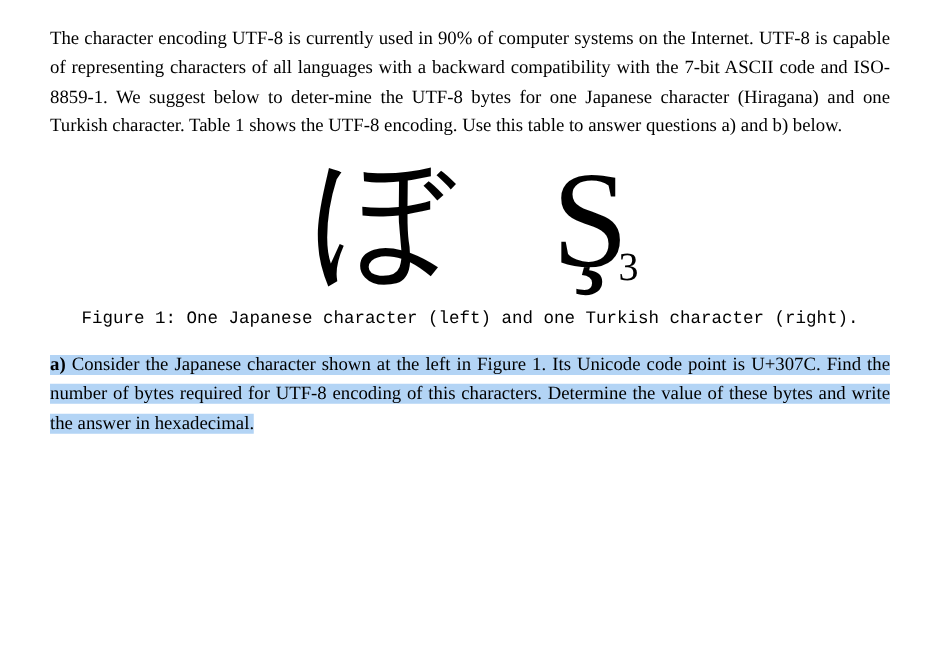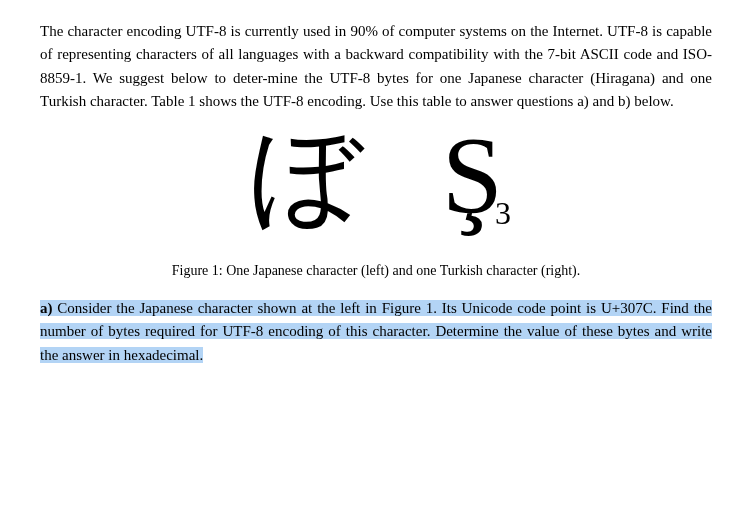--- a/index.html
+++ b/index.html
@@ -66,22 +66,22 @@
       position: absolute;
       bottom: 2px;
       right: -8px;
       font-size: 32px;
       font-family: "Times New Roman", Times, serif;
     }
 
     .figure-caption {
       font-size: 14px;
       text-align: center;
-      margin-top: 22px;
-      font-family: Liberation Serif, serif;
+      margin-top: 6px;
+      font-family: Liberation Mono, monospace;
     }
 
     .question-section {
       margin-top: 10px;
     }
 
     .highlighted {
       background-color: #b3d4f5;
       display: inline;
     }
@@ -106,16 +106,16 @@
     <span class="turkish-char-wrapper">
       <span class="turkish-s">Ş</span><span class="turkish-subscript">3</span>
     </span>
   </div>
   <p class="figure-caption">Figure 1: One Japanese character (left) and one Turkish character (right).</p>
 </div>
 
 <div class="question-section">
   <div class="question-block">
     <span class="highlighted">
-      <span class="bold-label">a)</span><span> Consider the Japanese character shown at the left in Figure 1. Its Unicode code point is U+307C. Find the number of bytes required for UTF-8 encoding of </span><span>this character</span><span>. Determine the value of these bytes and write the answer in hexadecimal.</span>
+      <span class="bold-label">a)</span><span> Consider the Japanese character shown at the left in Figure 1. Its Unicode code point is U+307C. Find the number of bytes required for UTF-8 encoding of </span><span>this characters</span><span>. Determine the value of these bytes and write the answer in hexadecimal.</span>
     </span>
   </div>
 </div>
 
 </body></html>

